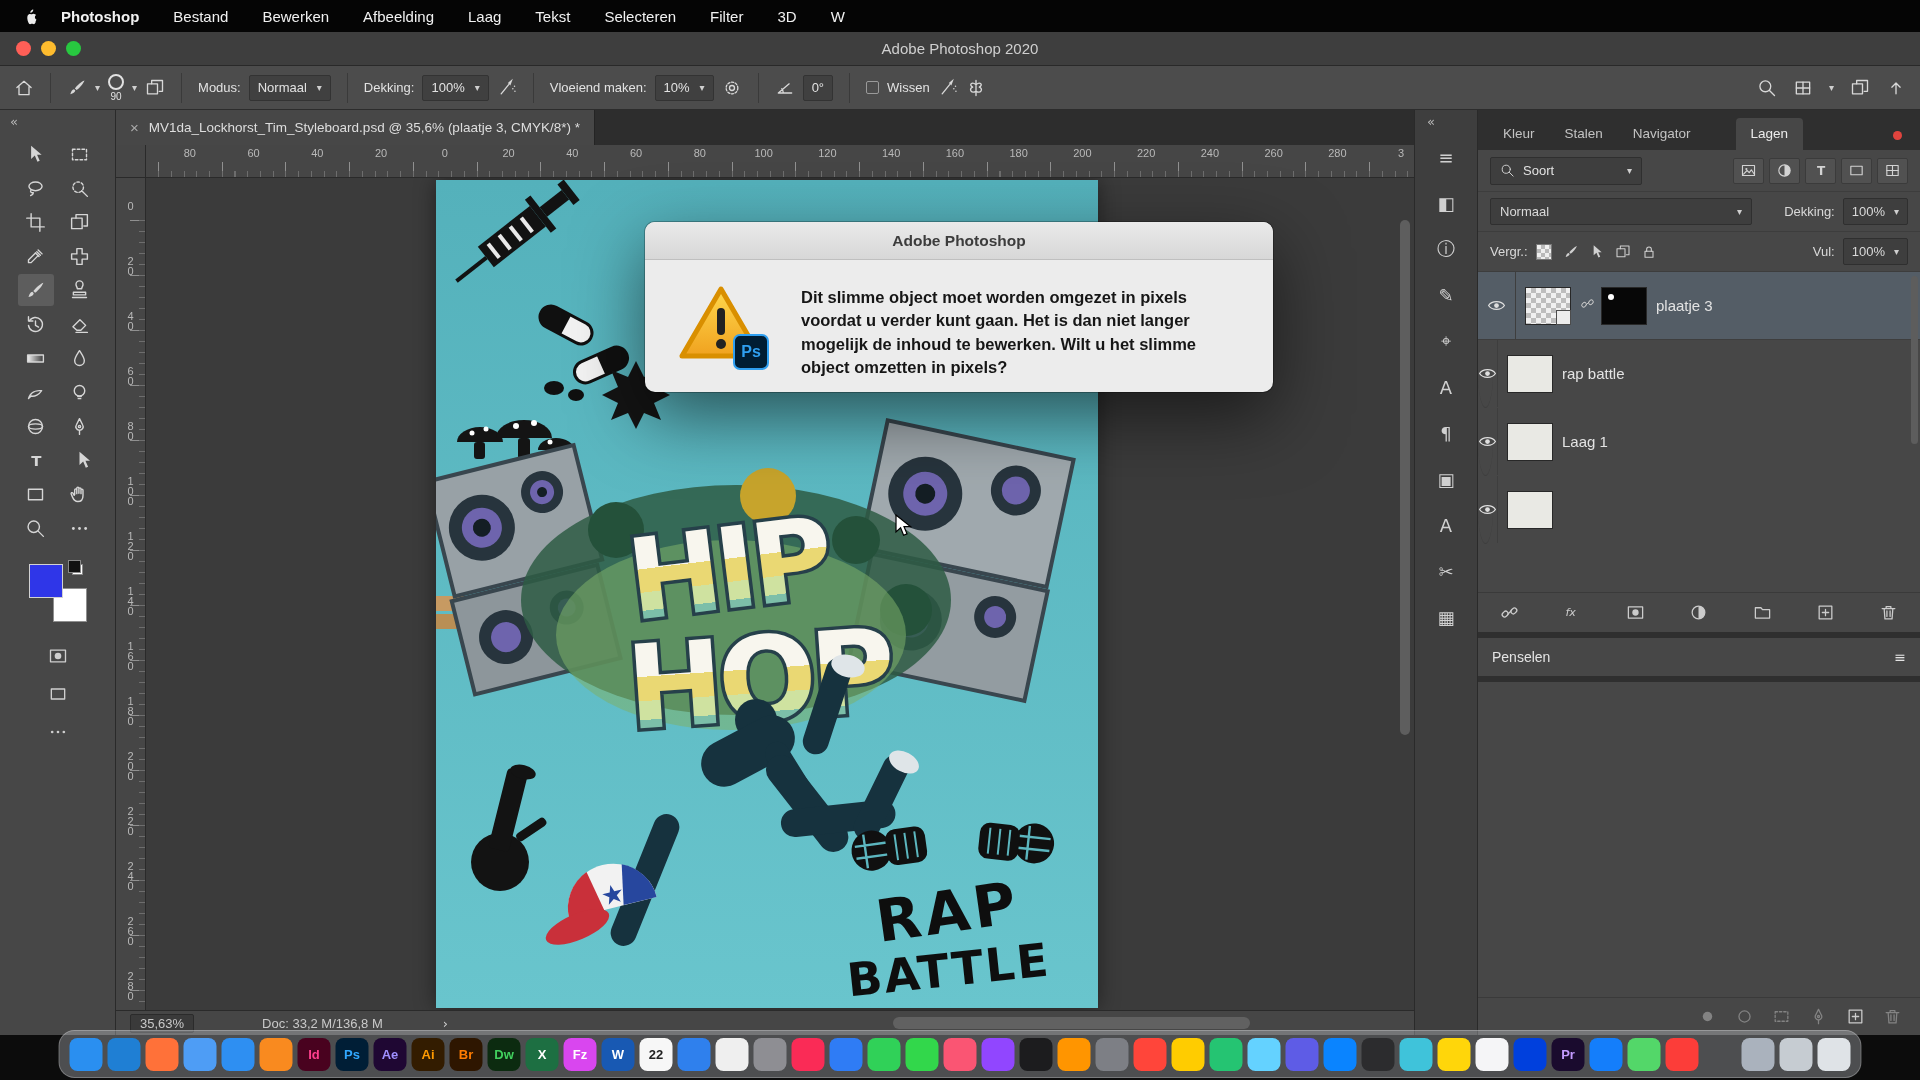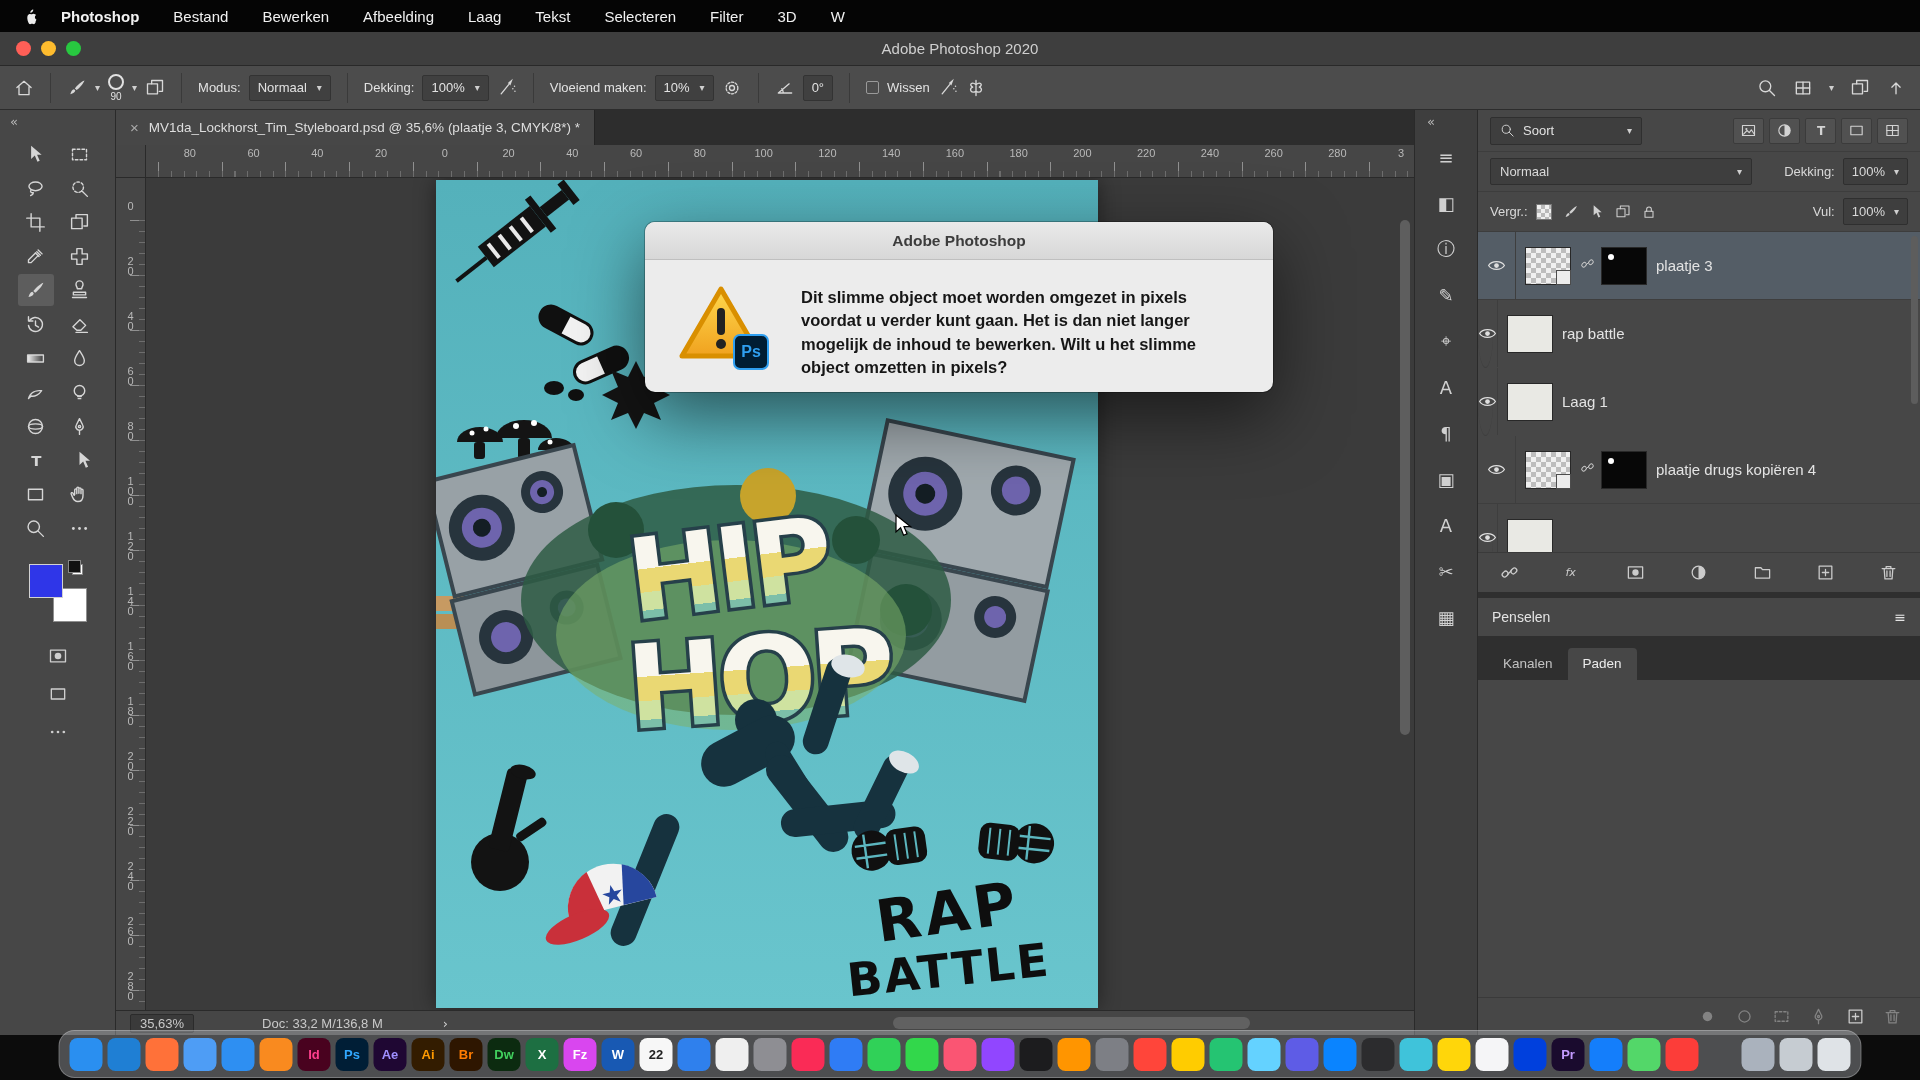--- a/index.html
+++ b/index.html
@@ -853,20 +853,30 @@
             <div class="rico glyph">A</div>
             <div class="rico glyph">¶</div>
             <div class="rico glyph">▣</div>
             <div class="rico glyph">A</div>
             <div class="rico glyph">✂</div>
             <div class="rico glyph">▦</div>
           </div>
       </div>
 
       <div class="panels">
+        <div class="ptabs">
+          <div style="display:flex;align-items:flex-end;width:100%">
+
+          <div class="ptab">Kleur</div>
+              <div class="ptab">Stalen</div>
+              <div class="ptab">Navigator</div>
+              <div class="ptab active gap">Lagen</div>
+            </div>
+          <span class="reddot"></span>
+        </div>
 
         <div class="psec">
           <div class="filterrow">
             <div class="soortbox">
               <svg class="ic">
                   <use href="#i-zoom"></use>
                 </svg>
               <span>Soort</span>
               <span class="chev glyph" style="margin-left:auto">▾</span>
             </div>
@@ -977,33 +987,20 @@
                   <span class="leye">
                     <svg class="ic">
                       <use href="#i-eye"></use>
                     </svg>
                   </span>
                   <span class="t1"></span>
 
                   <span class="lname">Laag 1</span>
                 </div>
 
-                <div class="lrow smart">
-                  <span class="leye">
-                    <svg class="ic">
-                      <use href="#i-eye"></use>
-                    </svg>
-                  </span>
-                  <span class="t1"></span>
-                  <span class="llink"><svg class="ic">
-                      <use href="#i-link"></use>
-                    </svg></span>
-                  <span class="t2"></span>
-                  <span class="lname">plaatje drugs kopiëren 4</span>
-                </div>
 
                 <div class="lrow light stub">
                   <span class="leye">
                     <svg class="ic">
                       <use href="#i-eye"></use>
                     </svg>
                   </span>
                   <span class="t1"></span>
 
                   <span class="lname"></span>
@@ -1053,27 +1050,20 @@
           </div>
         </div>
 
         <div class="pgap"></div>
         <div class="pense">
           <span>Penselen</span>
           <span class="glyph">≡</span>
         </div>
         <div class="pgap"></div>
 
-        <div class="lowtabs">
-          <div style="display:flex;align-items:flex-end">
-
-          <div class="ptab">Kanalen</div>
-              <div class="ptab active">Paden</div>
-            </div>
-        </div>
         <div class="paths"></div>
         <div class="pathbar">
           <div style="display:flex;gap:18px">
 
           <span class="barico dim">
                 <svg class="ic">
                   <use href="#i-dotf"></use>
                 </svg>
               </span>
               <span class="barico dim">

